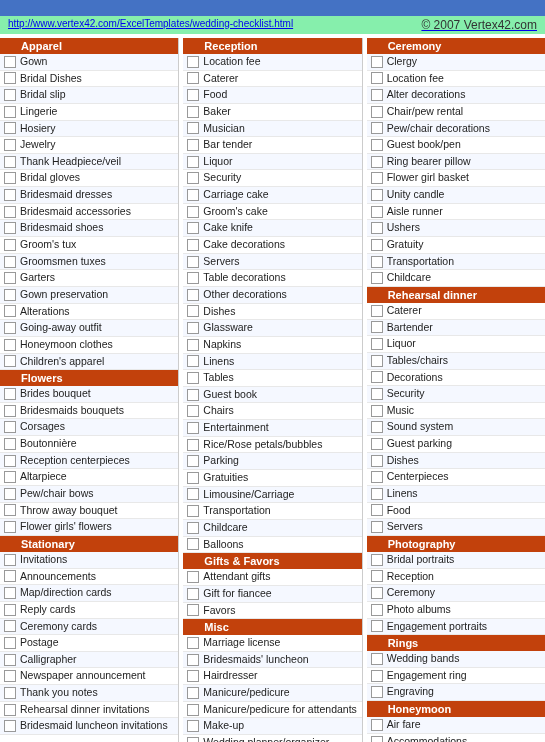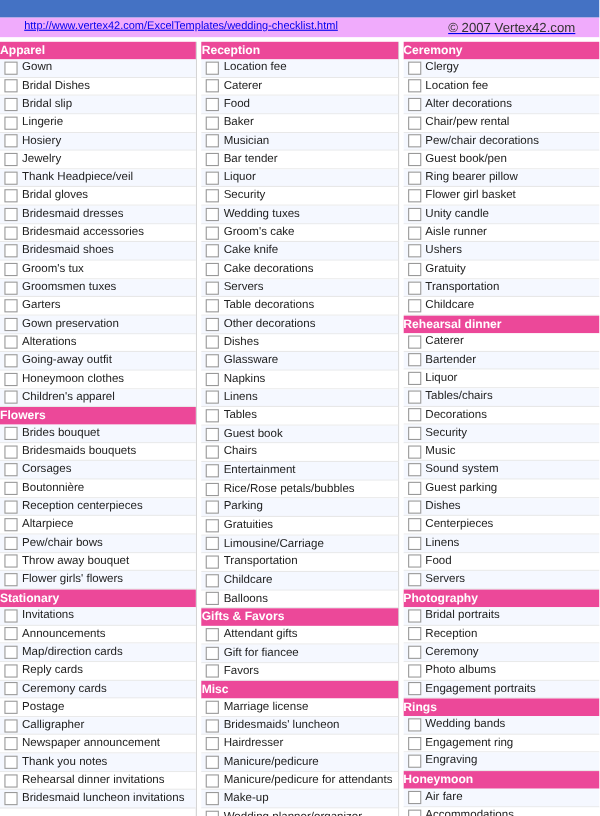--- a/index.html
+++ b/index.html
@@ -16,48 +16,48 @@
     }
     .title-row {
       background: #4472C4;
       color: #fff;
       font-size: 20px;
       font-weight: bold;
       padding: 8px 12px;
       letter-spacing: 0.5px;
     }
     .link-row {
-      padding: 2px 22px;
+      padding: 2px 8px;
       font-size: 10px;
       color: #0000EE;
       text-decoration: underline;
-      background: #f0abfc;
+      background: #86efac;
       display: flex;
       justify-content: space-between;
     }
     .link-row span.copy {
       color: #333;
       font-size: 12px;
       text-decoration: none;
     }
     .spacer { height: 4px; background: #fff; }
     .columns {
       display: flex;
       width: 100%;
     }
     .col {
       flex: 1;
       border-right: 1px solid #ccc;
     }
     .col:last-child { border-right: none; }
     .section-header {
-      background: #ec4899;
+      background: #c2410c;
       color: #fff;
       font-weight: bold;
-      padding: 2px 0;
+      padding: 2px 21px;
       font-size: 11px;
     }
     .item-row {
       display: flex;
       align-items: center;
       padding: 1px 4px;
       border-bottom: 1px solid #e8e8e8;
       min-height: 14px;
     }
     .item-row:nth-child(even) { background: #f5f8ff; }
@@ -283,21 +283,21 @@
         <div class="item-row">
           <span class="checkbox"></span>
           <span class="item-text">Liquor</span>
         </div>
         <div class="item-row">
           <span class="checkbox"></span>
           <span class="item-text">Security</span>
         </div>
         <div class="item-row">
           <span class="checkbox"></span>
-          <span class="item-text">Wedding tuxes</span>
+          <span class="item-text">Carriage cake</span>
         </div>
         <div class="item-row">
           <span class="checkbox"></span>
           <span class="item-text">Groom's cake</span>
         </div>
         <div class="item-row">
           <span class="checkbox"></span>
           <span class="item-text">Cake knife</span>
         </div>
         <div class="item-row">

